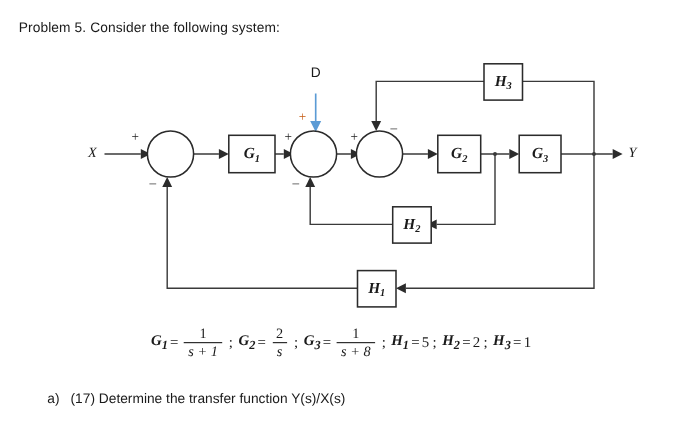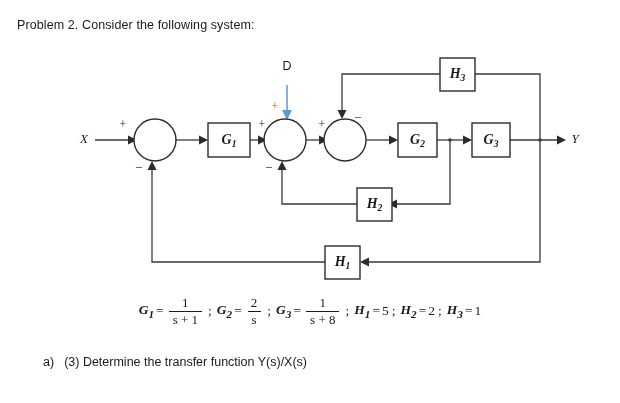--- a/index.html
+++ b/index.html
@@ -127,41 +127,42 @@
   .frac .num {
     padding: 0 4px 1px 4px;
     font-size: 13px;
   }
   .frac .den {
     border-top: 1.2px solid #1a1a1a;
     padding: 1px 4px 0 4px;
     font-size: 13px;
   }
   .ital {
+    font-style: italic;
   }
   .sep {
     margin-right: 5px;
     margin-left: 1px;
   }
   #question-a {
     position: absolute;
     left: 43px;
     top: 355px;
     font-size: 12.5px;
     color: #1a1a1a;
     white-space: nowrap;
   }
   #question-a .qlabel {
     margin-right: 10px;
   }
 </style>
 </head>
 <body>
 
-<div id="problem-title">Problem 2. Consider the following system:</div>
+<div id="problem-title">Problem 5. Consider the following system:</div>
 
 <div id="diagram-wrap">
 <svg id="block-diagram" width="620" height="250" viewBox="0 0 620 250" xmlns="http://www.w3.org/2000/svg">
 
   <line class="wire" x1="95" y1="95" x2="128" y2="95"></line>
   <polygon class="arrowhead" points="128,90.5 137,95 128,99.5"></polygon>
 
   <line class="wire" x1="176" y1="95" x2="199" y2="95"></line>
   <polygon class="arrowhead" points="199,90.5 208,95 199,99.5"></polygon>
 
@@ -302,14 +303,14 @@
     <span>2</span>
     <span class="sep">;</span>
   </span><span class="eq-inline">
     <span class="eq-var"><span>H</span><sub>3</sub></span>
     <span>=</span>
     <span>1</span>
   </span>
 </div>
 
 <div id="question-a">
-  <span class="qlabel">a)</span><span>(3) Determine the transfer function Y(s)/X(s)</span>
+  <span class="qlabel">a)</span><span>(17) Determine the transfer function Y(s)/X(s)</span>
 </div>
 
 </body></html>

